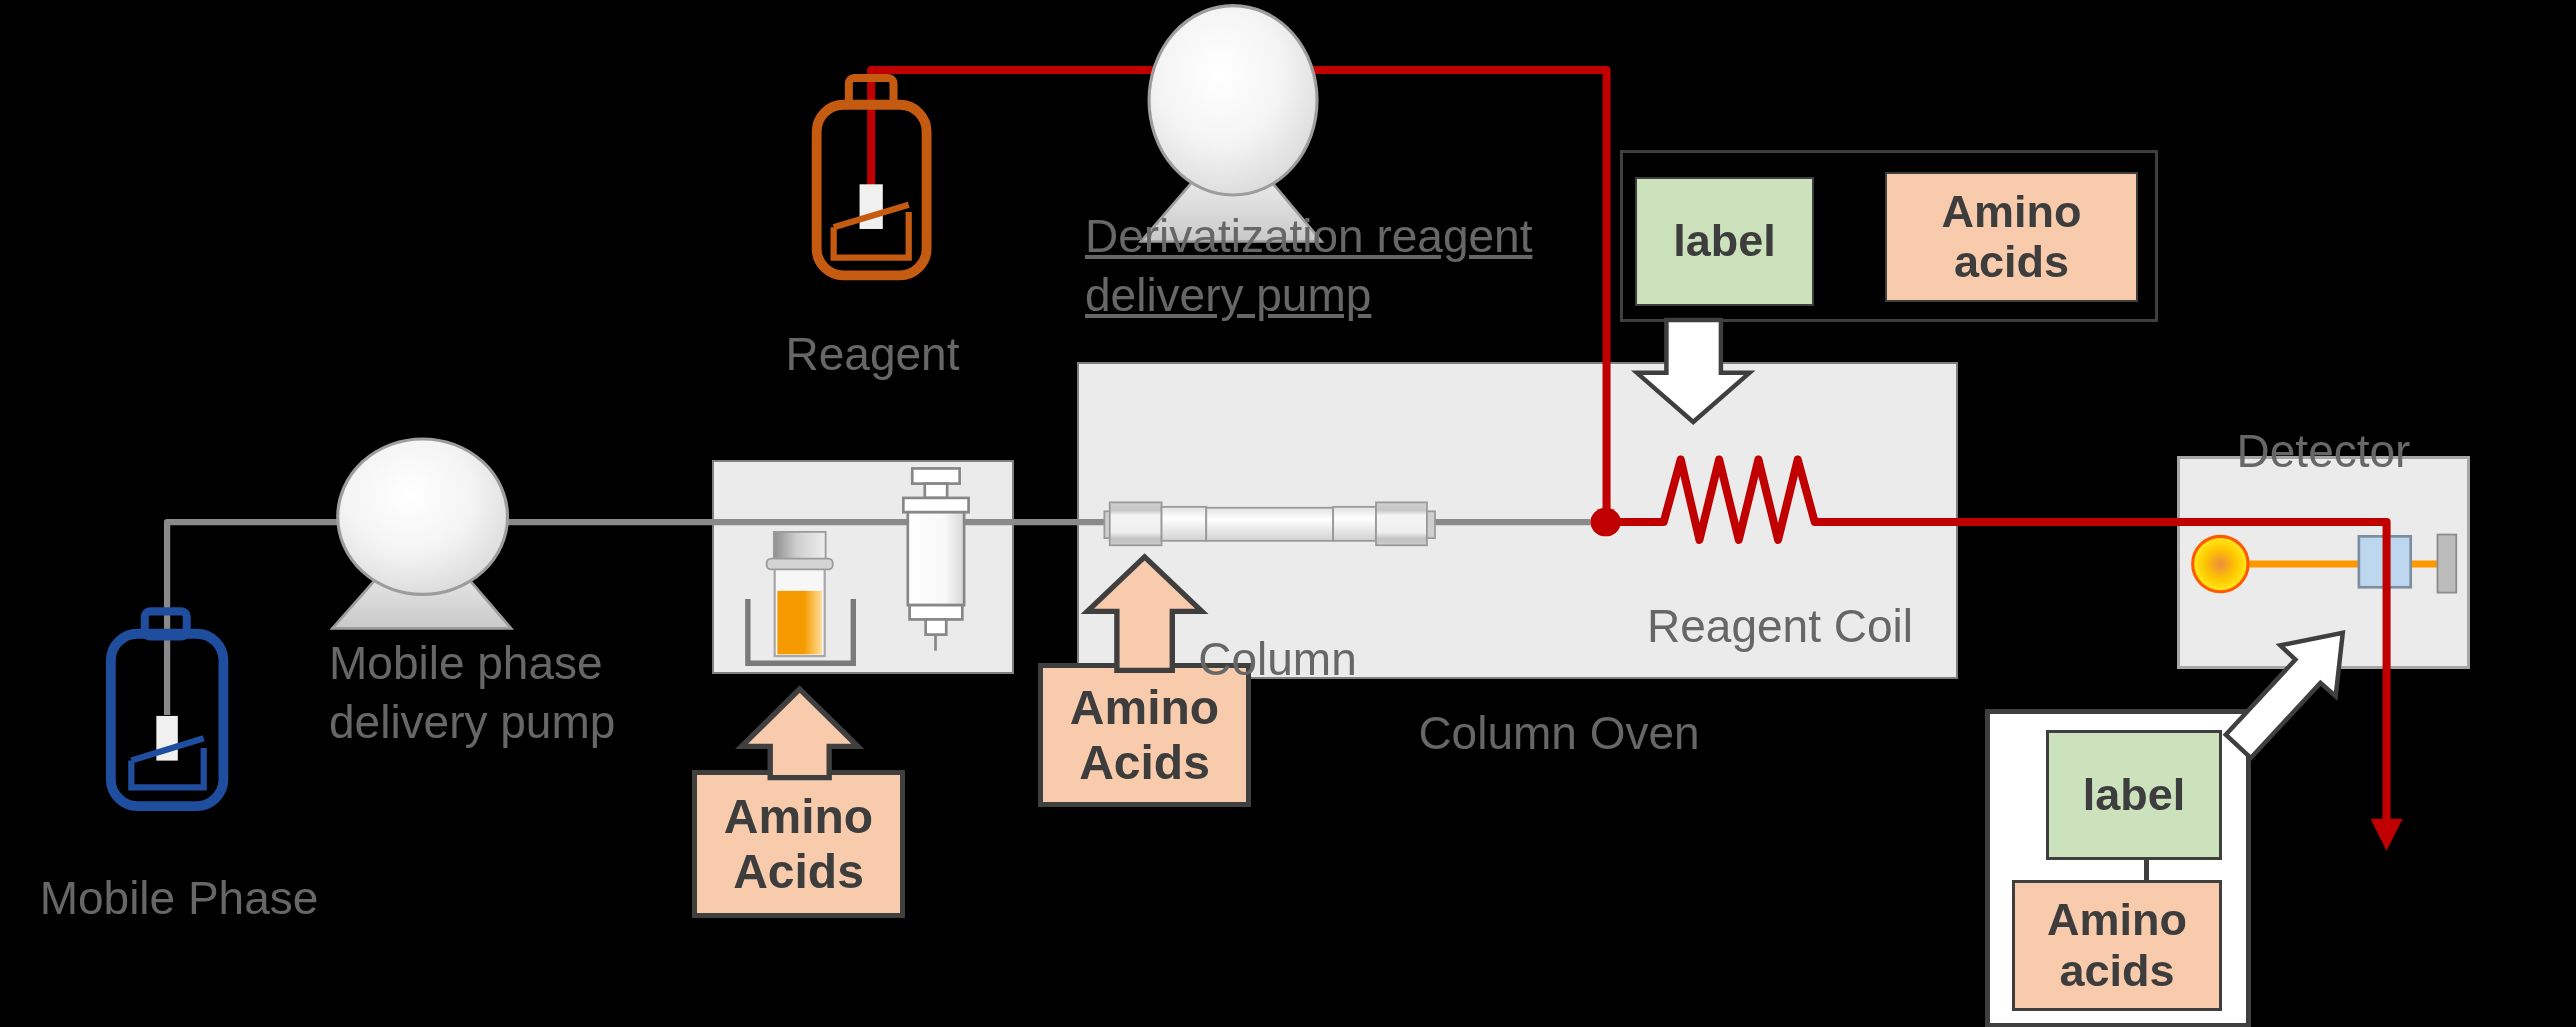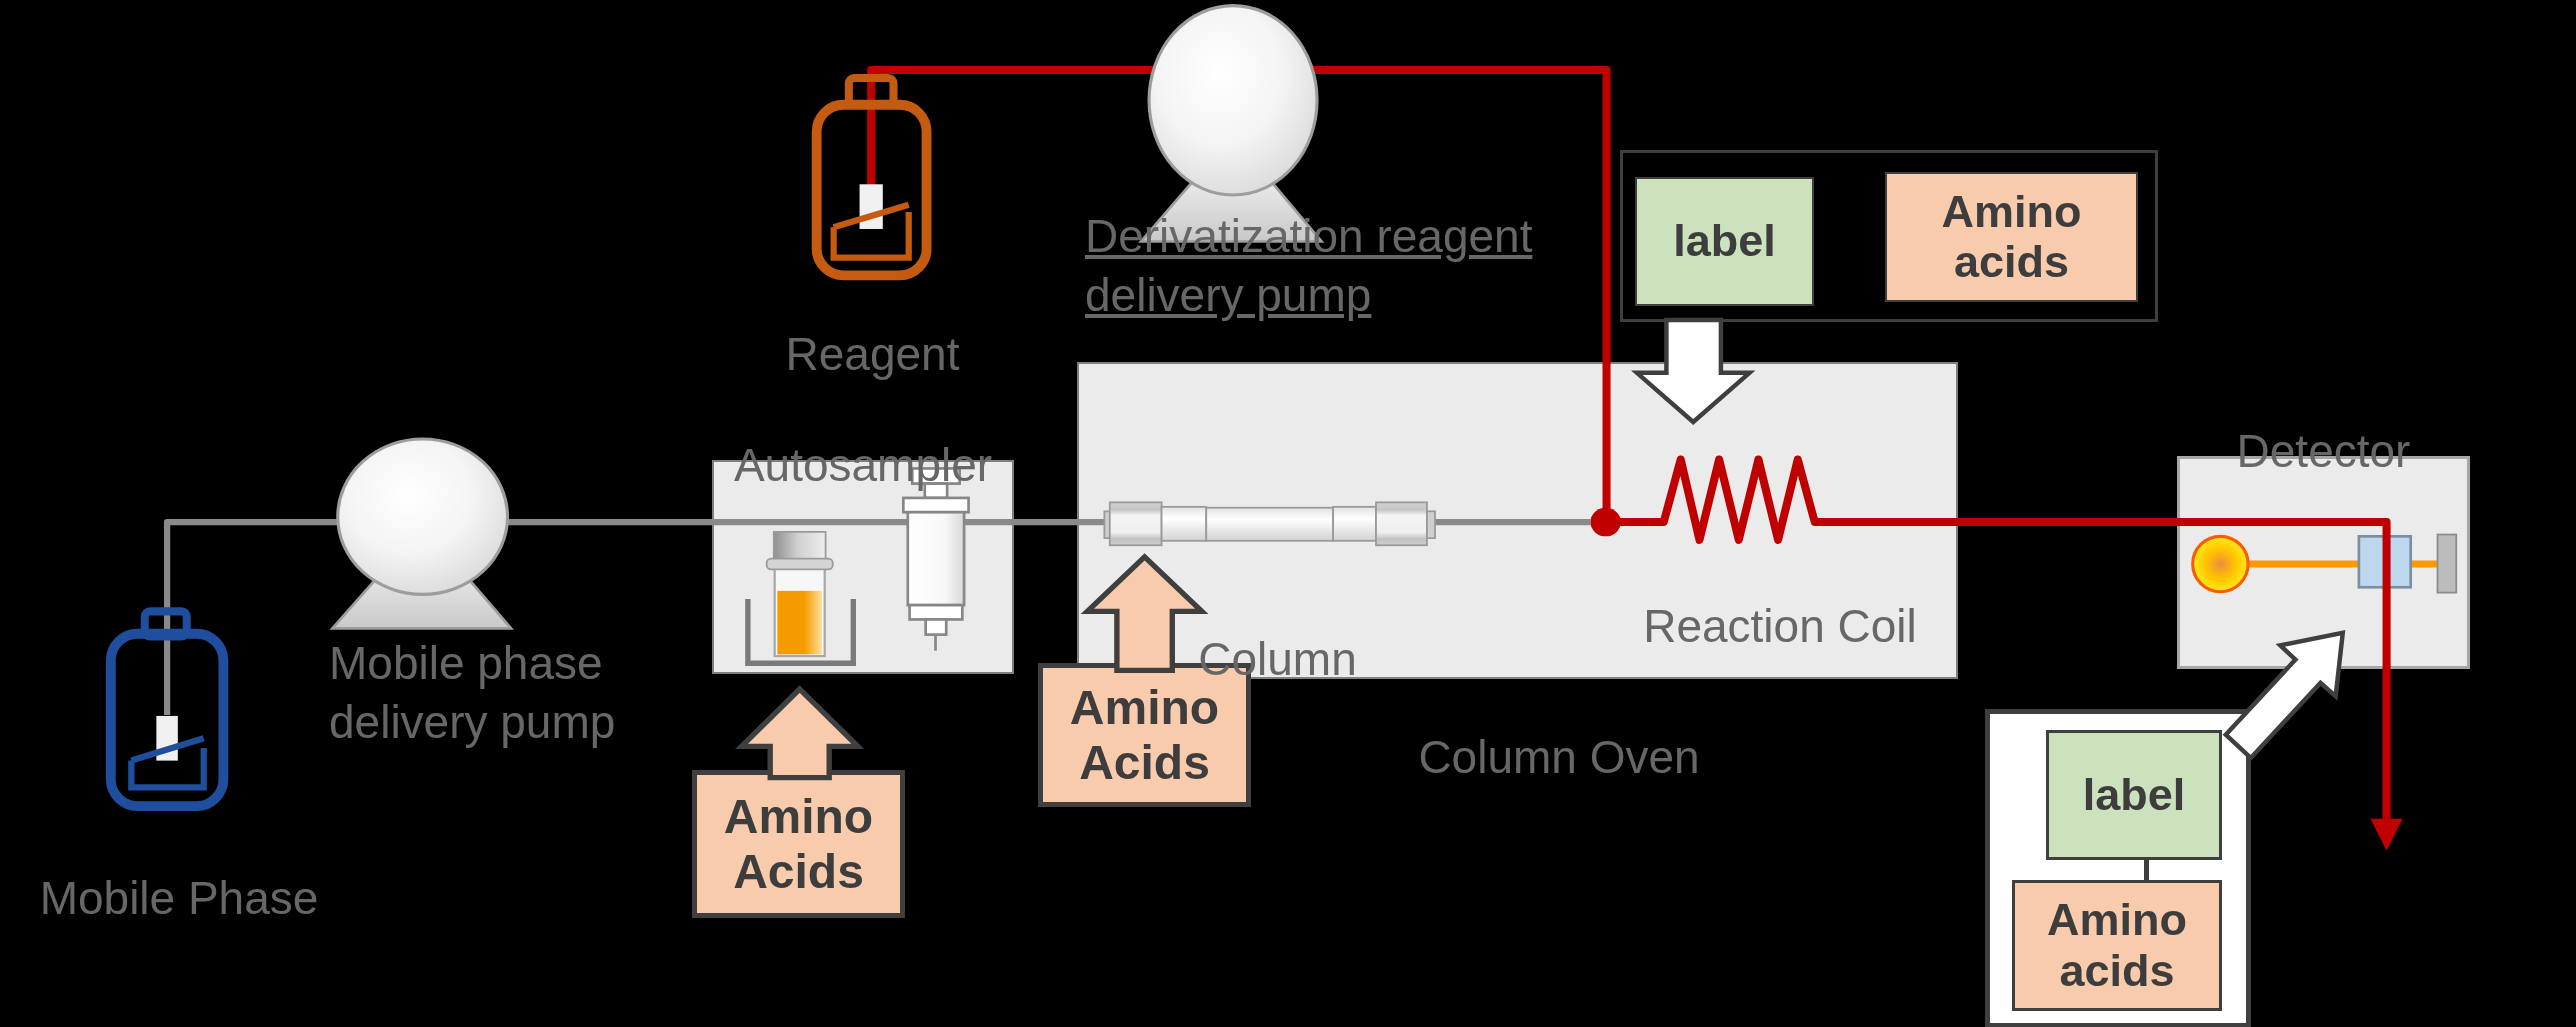--- a/index.html
+++ b/index.html
@@ -182,19 +182,18 @@
     <polygon points="895,771 960,835 928,835 928,870 862,870 862,835 830,835" fill="#f8cbad" stroke="#3f3f3f" stroke-width="6"></polygon>
     <polygon points="1281,623 1345,684 1312,684 1312,750 1250,750 1250,684 1217,684" fill="#f8cbad" stroke="#3f3f3f" stroke-width="6"></polygon>
   </svg>
 
   <div class="caption center" style="left:18px;top:833px;width:322px;">Mobile Phase</div>
   <div class="caption" style="left:329px;top:634px;">Mobile phase
 delivery pump</div>
   <div class="caption center" style="left:761px;top:289px;width:223px;">Reagent</div>
   <div class="caption" style="left:1085px;top:207px;text-decoration:underline;">Derivatization reagent
 delivery pump</div>
-  <div class="caption center" style="left:712px;top:400px;width:302px;">Autosampler</div>
   <div class="caption center" style="left:1188px;top:594px;width:179px;">Column</div>
-  <div class="caption center" style="left:1628px;top:561px;width:304px;">Reaction Coil</div>
-  <div class="caption center" style="left:1407px;top:692px;width:304px;">Column Oven</div>
+  <div class="caption center" style="left:1628px;top:561px;width:304px;">Reagent Coil</div>
+  <div class="caption center" style="left:1407px;top:668px;width:304px;">Column Oven</div>
   <div class="caption center" style="left:2177px;top:386px;width:293px;">Detector</div>
 </div>
 
 
 </body></html>

